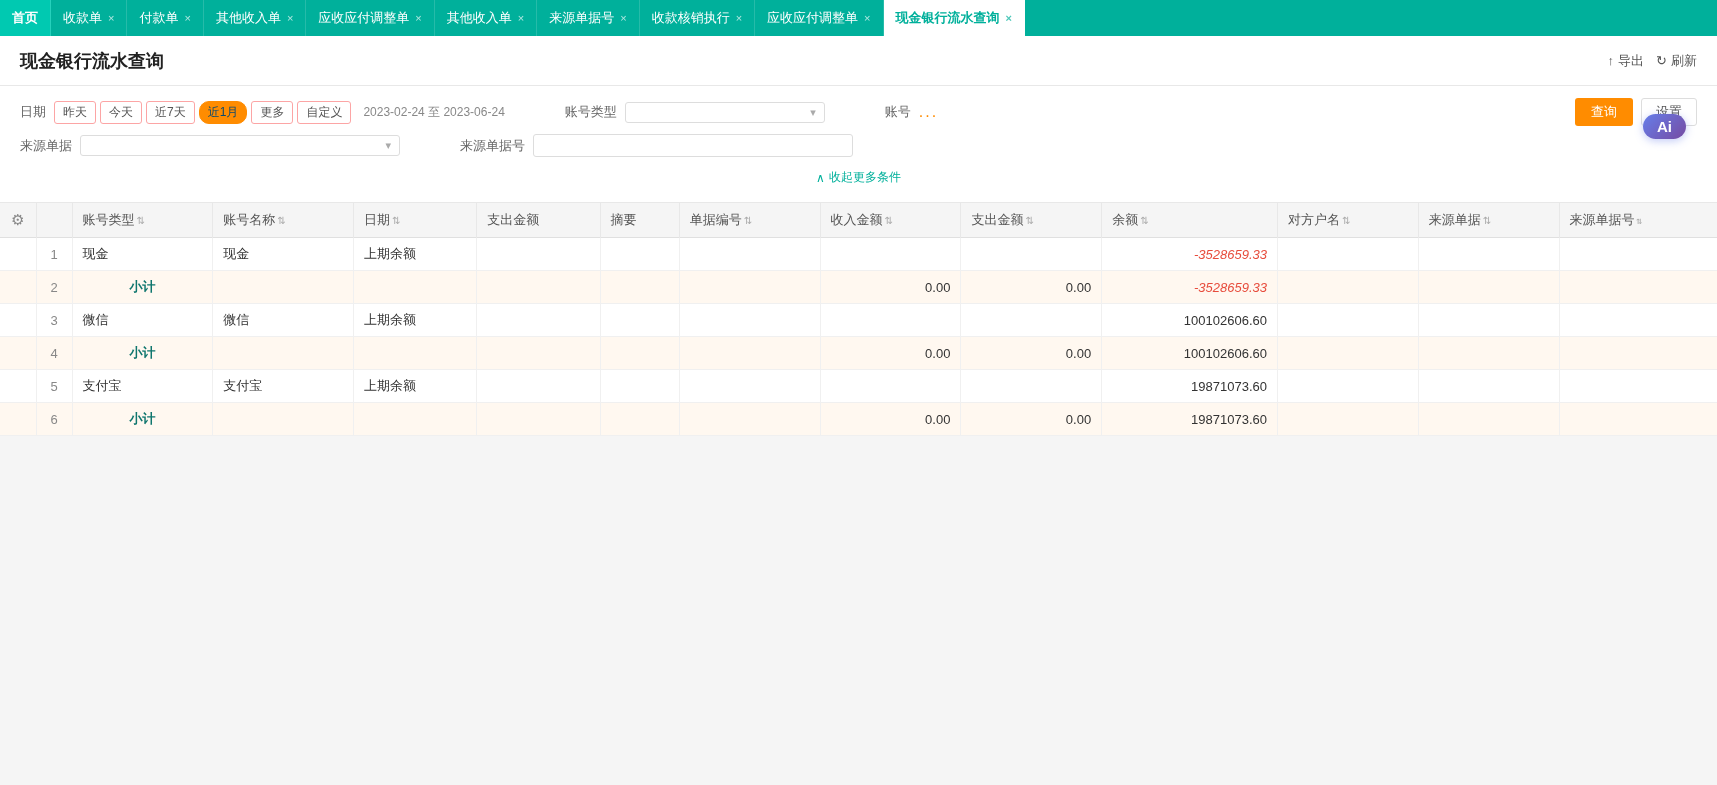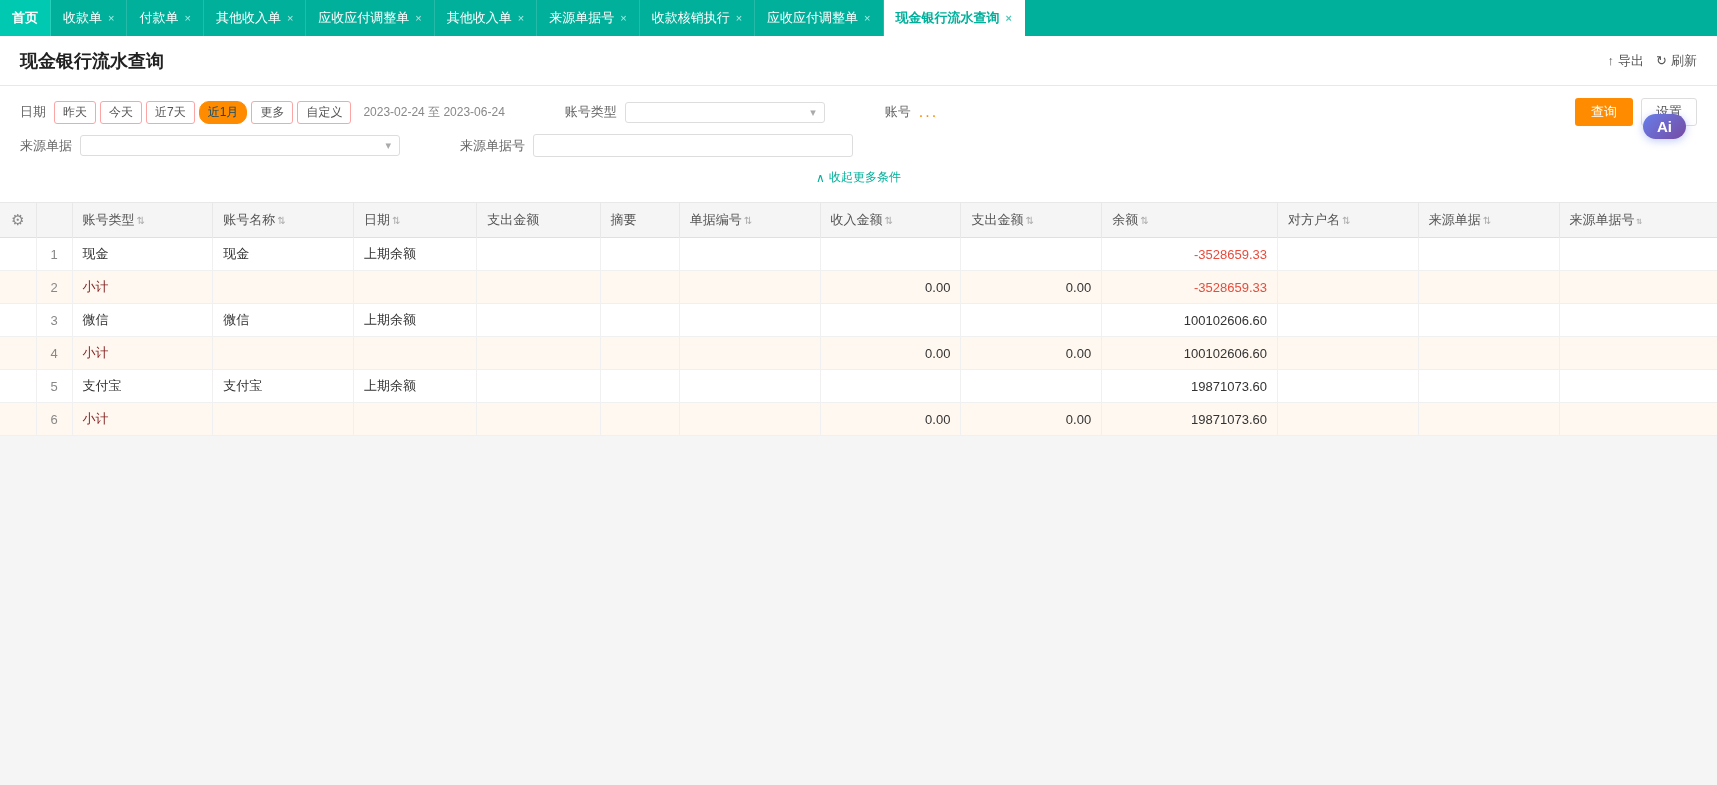--- a/index.html
+++ b/index.html
@@ -204,22 +204,22 @@
     .sort-icon { color: #aaa; font-size: 10px; margin-left: 2px; }
     tbody tr { border-bottom: 1px solid #f0f0f0; }
     tbody tr.subtotal { background: #fff8f0; }
     tbody td {
       padding: 7px 10px;
       white-space: nowrap;
       border-right: 1px solid #f0f0f0;
     }
     tbody td:last-child { border-right: none; }
     .row-num { color: #888; text-align: center; }
-    .subtotal-label { color: #7f1d1d; font-weight: normal; }
-    .negative { color: #e74c3c; }
+    .subtotal-label { color: #0f766e; font-weight: bold; text-align: center; }
+    .negative { color: #e74c3c; font-style: italic; }
     .gear-col {
       width: 36px;
       text-align: center;
     }
     .gear-icon-th {
       font-size: 15px;
       color: #888;
       cursor: pointer;
     }
 

